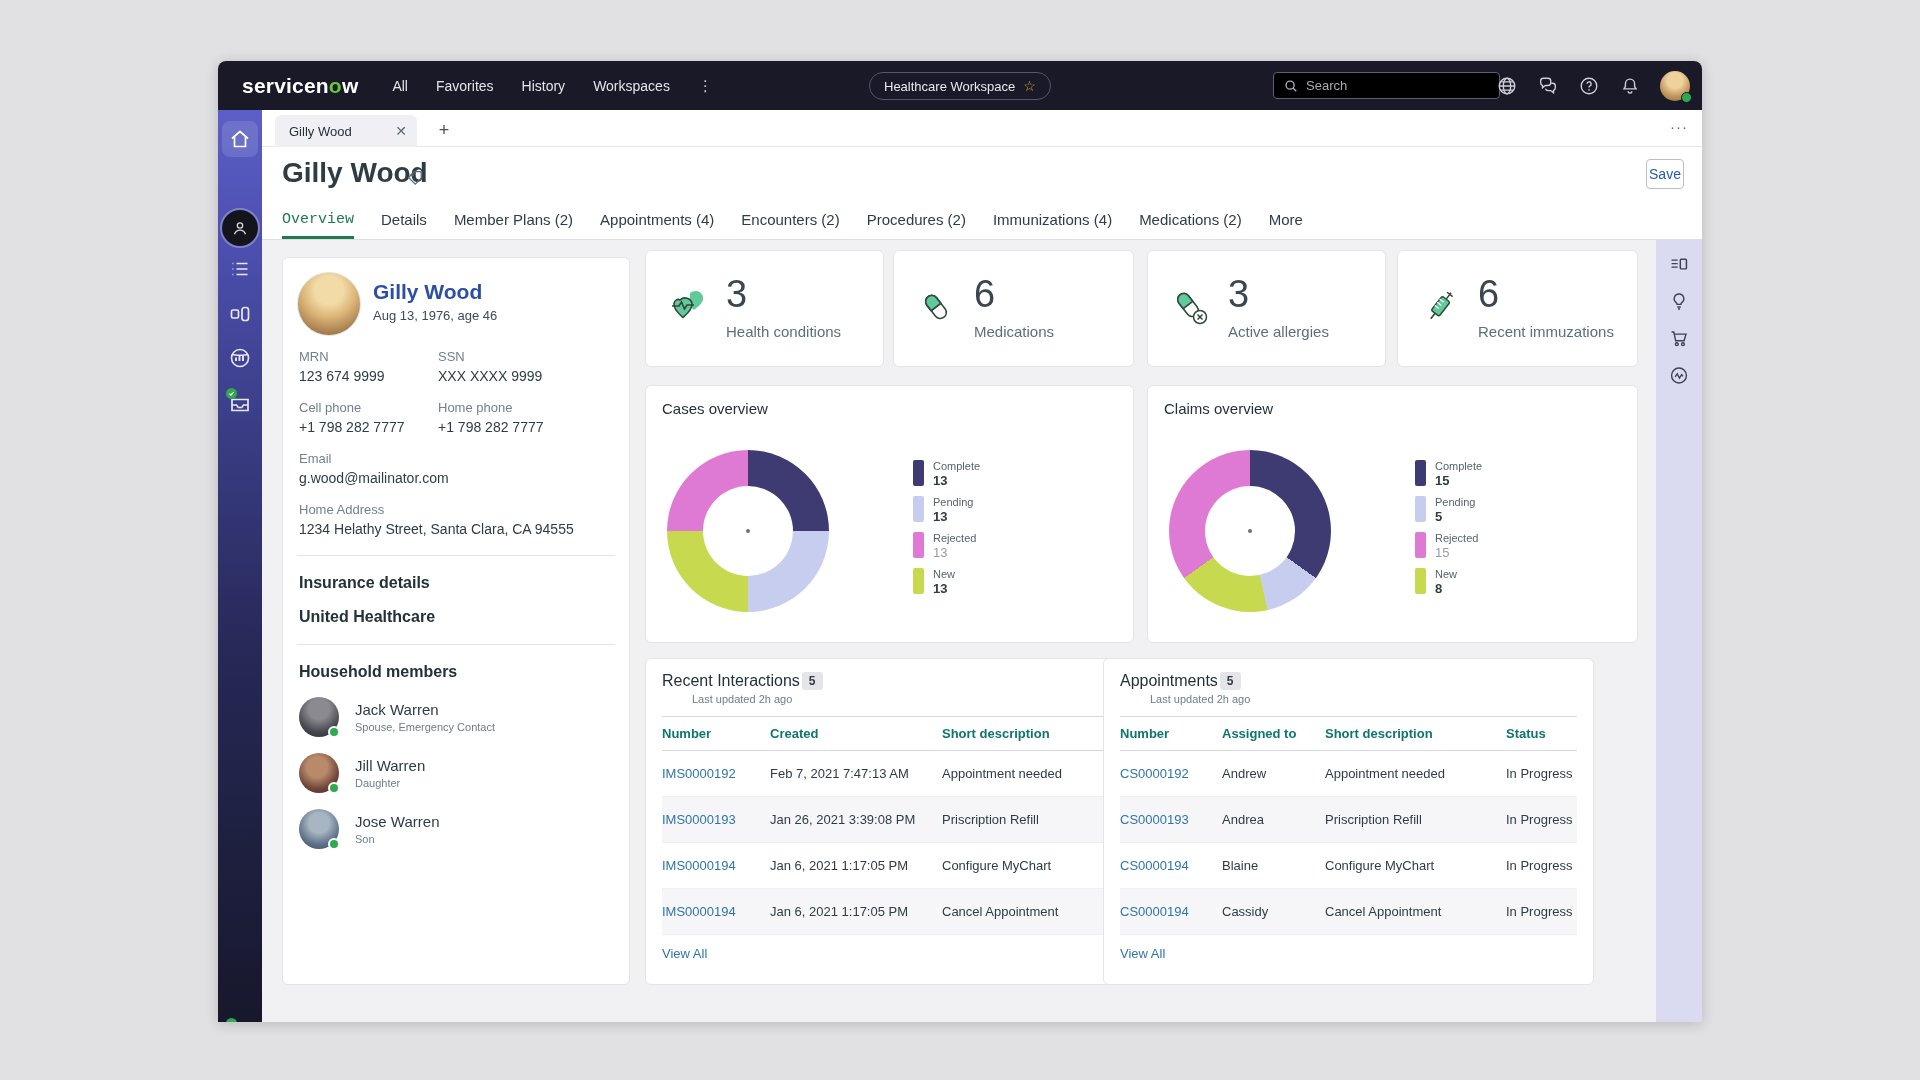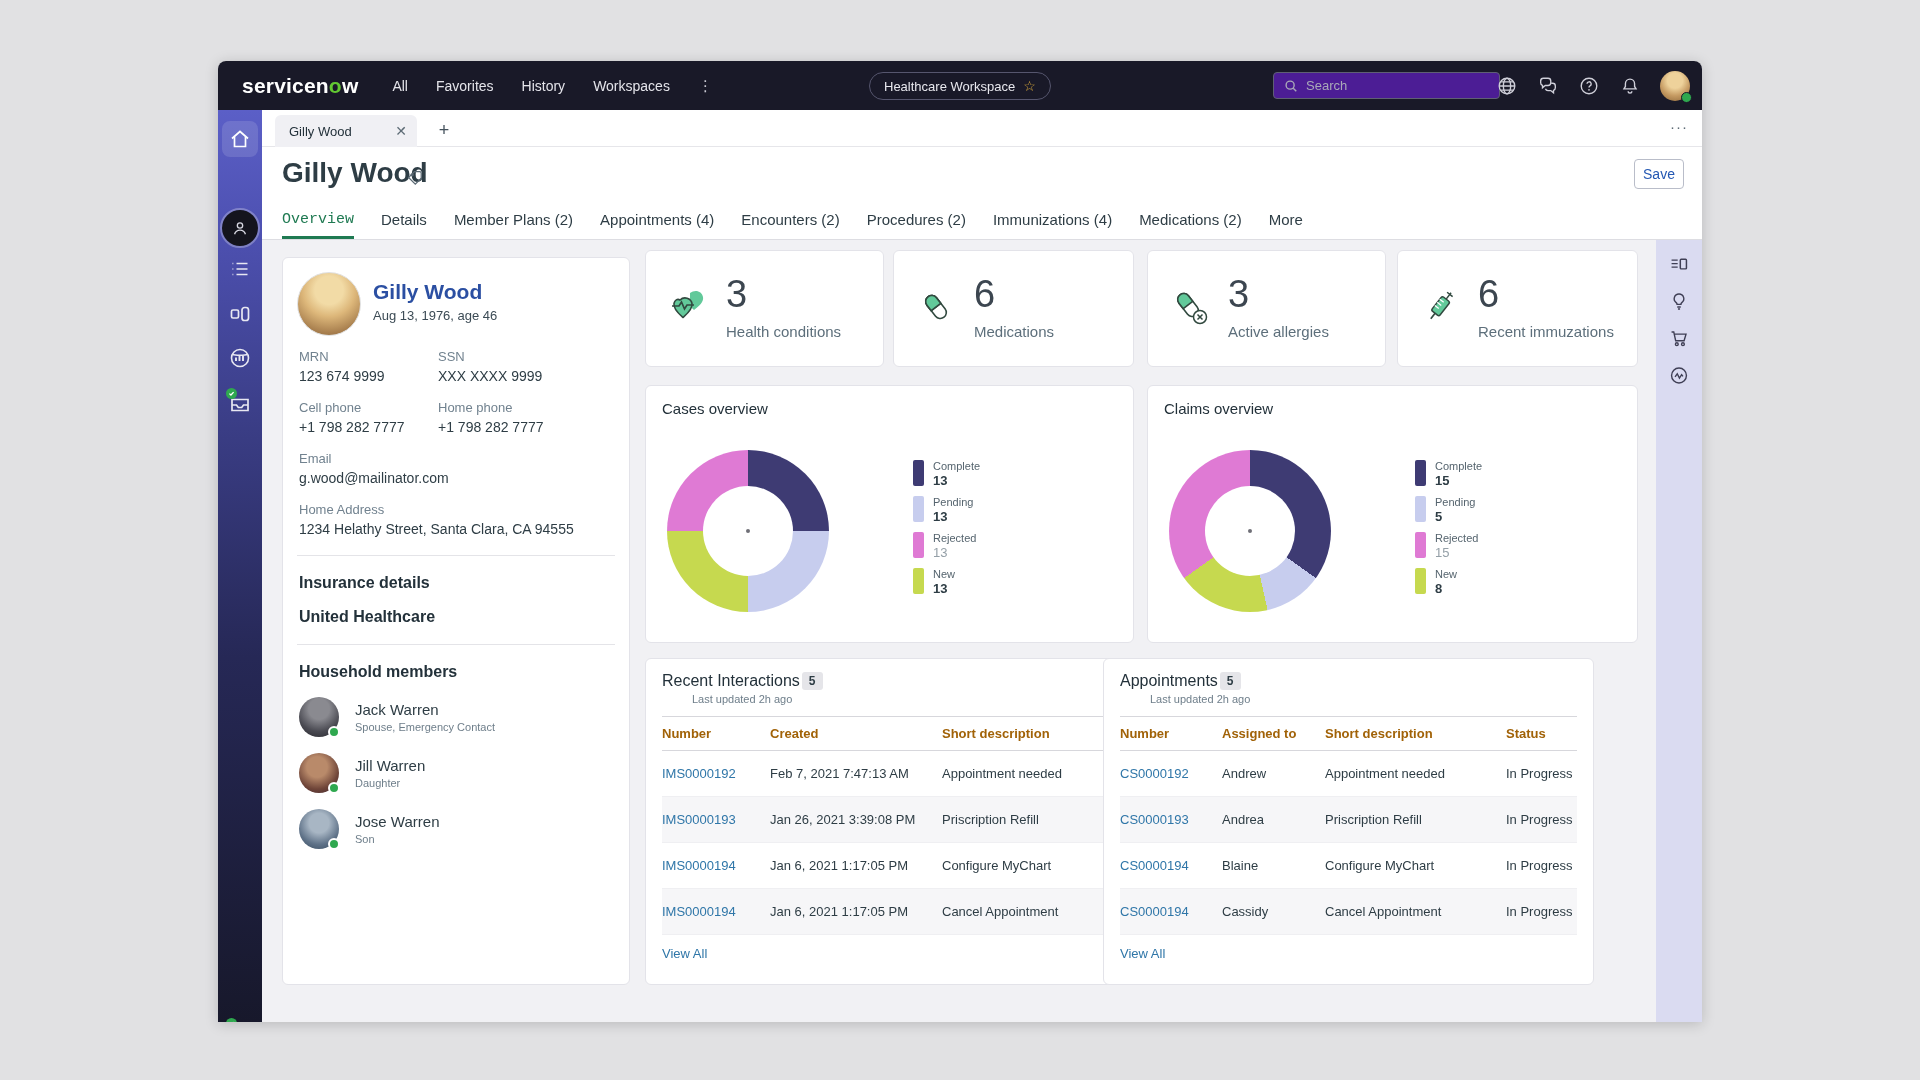--- a/index.html
+++ b/index.html
@@ -15,21 +15,21 @@
   .logo { margin-left:24px; font-size:21px; font-weight:bold; color:#fff; letter-spacing:.2px; }
   .logo .green-o { color:#62c832; }
   .nav-items { display:flex; align-items:center; gap:28px; margin-left:34px; }
   .nav-item { color:#e4e4ea; font-size:14px; cursor:pointer; }
   .nav-kebab { color:#c8c8d2; font-size:15px; letter-spacing:1px; margin-left:28px; cursor:pointer; }
   .ws-pill { position:absolute; left:651px; top:11px; height:28px; padding:0 14px;
     border:1px solid #56566e; border-radius:14px; display:flex; align-items:center; gap:8px;
     color:#e8e8ee; font-size:13px; cursor:pointer; }
   .ws-pill .star { color:#d9a93c; font-size:14px; }
   .searchbox { position:absolute; left:1055px; top:11px; width:227px; height:27px;
-    background:#4c1d95; border:1px solid #5f5f74; border-radius:4px;
+    background:#000000; border:1px solid #5f5f74; border-radius:4px;
     display:flex; align-items:center; gap:8px; padding:0 10px; }
   .searchbox input { background:transparent; border:none; outline:none; color:#c9c9d4;
     font-size:13px; width:170px; font-family:inherit; }
   .searchbox input::placeholder { color:#a9a9b8; }
   .nav-right { position:absolute; right:12px; top:0; height:49px; display:flex; align-items:center; gap:19px; }
   .nav-icon { width:22px; height:22px; cursor:pointer; }
   .nav-avatar { width:30px; height:30px; border-radius:50%; position:relative; cursor:pointer;
     background:radial-gradient(circle at 50% 32%, #eed29b 0 30%, #c59a62 60%, #8a6436 100%); }
   .presence { position:absolute; right:-2px; bottom:-2px; width:11px; height:11px;
     background:#2fa84f; border:1.5px solid #191928; border-radius:50%; }
@@ -54,21 +54,21 @@
     border-radius:6px 6px 0 0; display:flex; align-items:center; padding:0 10px 0 14px;
     font-size:13px; color:#23313a; cursor:pointer; }
   .doc-tab .close { margin-left:auto; color:#5d6b75; font-size:14px; cursor:pointer; }
   .newtab { position:absolute; left:168px; top:6px; width:28px; height:28px; color:#44525c;
     font-size:18px; display:flex; align-items:center; justify-content:center; cursor:pointer; }
   .strip-more { position:absolute; right:14px; top:8px; color:#5d6b75; font-size:15px;
     letter-spacing:1px; cursor:pointer; }
   .pageheader { position:absolute; left:0; top:37px; right:0; height:53px; background:#fff; }
   .page-title { position:absolute; left:20px; top:10px; font-size:28px; font-weight:700; color:#2e3d45; }
   .tag-icon { position:absolute; left:143px; top:21px; width:19px; height:19px; cursor:pointer; }
-  .save-btn { position:absolute; right:18px; top:12px; width:50px; height:30px; background:#fff;
+  .save-btn { position:absolute; right:18px; top:12px; width:38px; height:30px; background:#fff;
     border:1px solid #b9bdc9; border-radius:4px; color:#2458b3; font-size:14px;
     font-family:inherit; cursor:pointer; }
   .rtabs { position:absolute; left:0; top:90px; right:0; height:40px; background:#fff;
     border-bottom:1px solid #dddde2; display:flex; align-items:flex-end; gap:27px; padding:0 0 0 20px; }
   .rtab { font-size:15px; color:#2e3d45; padding-bottom:11px; cursor:pointer; white-space:nowrap; }
   .rtab.active { color:#1f7a52; border-bottom:3px solid #1f7a52; padding-bottom:8px; font-weight:500;font-family:Liberation Mono, monospace; }
 
   
   .content { position:absolute; left:0; top:130px; right:0; bottom:0; background:#f1f1f4; }
   .rail { position:absolute; right:0; top:0; bottom:0; width:46px; background:#dadbf1; }
@@ -120,21 +120,21 @@
   .legend-value.muted { color:#95a0a8; font-weight:400; }
 
   
   .table-card { top:418px; height:327px; padding:0 16px; }
   .tc-head { padding-top:13px; display:flex; align-items:center; gap:2px; }
   .tc-title { font-size:16px; font-weight:500; color:#23313a; }
   .tc-count { background:#e5e5e9; border-radius:3px; font-size:12px; color:#2e3d45;
     padding:2px 7px; font-weight:600; }
   .tc-updated { font-size:11px; color:#6e7e8a; margin-top:3px;padding-left:30px; }
   table { width:100%; border-collapse:collapse; margin-top:11px; table-layout:fixed; }
-  th { text-align:left; font-size:13px; font-weight:700; color:#a16207;
+  th { text-align:left; font-size:13px; font-weight:700; color:#0f766e;
     border-top:1px solid #d7d7dc; border-bottom:1px solid #d7d7dc; padding:9px 4px 9px 0; }
   td { font-size:13px; color:#2e3d45; padding:15px 4px 15px 0; border-bottom:1px solid #efeff2; }
   tbody tr:nth-child(even) { background:#f6f6f8; }
   .cell-link { color:#2f76a8; cursor:pointer; }
   .view-all { display:inline-block; margin-top:11px; font-size:13px; color:#2f76a8; cursor:pointer; }
 
   svg { display:block; }
 </style>
 </head>
 <body>

